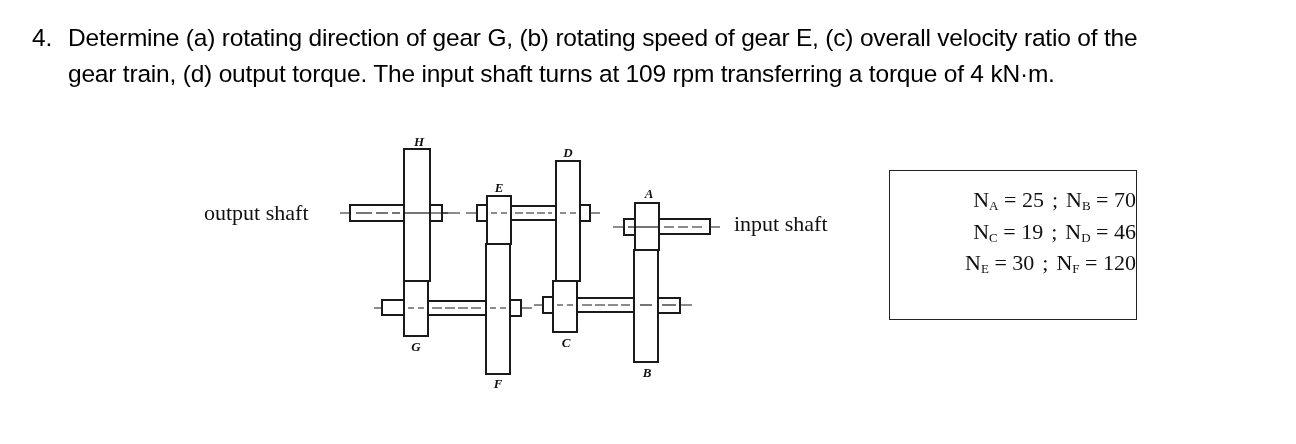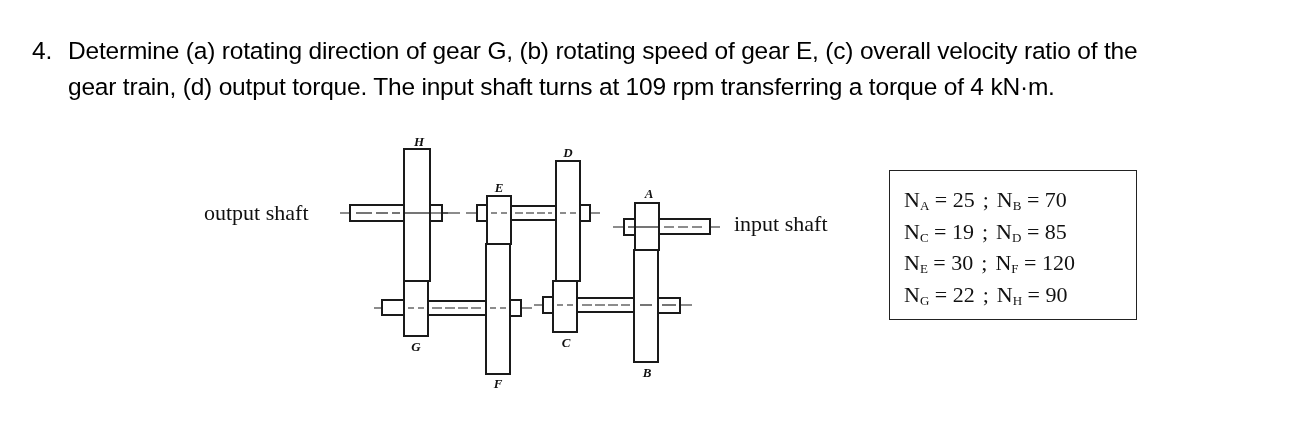--- a/index.html
+++ b/index.html
@@ -1,32 +1,33 @@
 <!DOCTYPE html>
 <html><head>
 <meta charset="utf-8">
 <style>
   html, body { margin: 0; padding: 0; background: #ffffff; }
   body { width: 1296px; height: 444px; position: relative; overflow: hidden; }
   .question {
     position: absolute; left: 32px; top: 20px; width: 1250px;
     font-family: "Liberation Sans", sans-serif; font-size: 24.5px; line-height: 36px;
-    color: #000; letter-spacing: -0.2px; margin-top: 13px;
+    color: #000; letter-spacing: -0.2px;
   }
   .question .num { display: inline-block; width: 36px; }
   .question .line2 { padding-left: 36px; }
   .diagram { position: absolute; left: 0; top: 0; width: 1296px; height: 444px; }
   .diagram text { font-family: "Liberation Serif", serif; }
   .gear-label { font-style: italic; font-weight: bold; font-size: 13px; }
   .shaft-label { font-size: 22px; }
   .table-box {
     position: absolute; left: 889px; top: 170px; width: 248px; height: 150px;
     border: 1.6px solid #222; box-sizing: border-box;
     font-family: "Liberation Serif", serif; font-size: 22px; color: #111;
     padding: 13px 0 0 14px;
+    text-align: right;
   }
   .table-row { height: 31.5px; line-height: 31.5px; white-space: nowrap; }
   .table-row sub { font-size: 13px; vertical-align: -3px; }
   .table-row .sep { margin: 0 8px; }
 </style>
 </head>
 <body>
 
 <div class="question">
   <div><span class="num">4.</span><span>Determine (a) rotating direction of gear G, (b) rotating speed of gear E, (c) overall velocity ratio of the</span></div>
@@ -109,21 +110,18 @@
 
   <text class="shaft-label" x="204" y="220" fill="#111">output shaft</text>
   <text class="shaft-label" x="734" y="231" fill="#111">input shaft</text>
 </svg>
 
 <div class="table-box">
   <div class="table-row">
     <span>N</span><sub>A</sub> <span>= 25</span><span class="sep">;</span><span>N</span><sub>B</sub> <span>= 70</span>
   </div>
   <div class="table-row">
-    <span>N</span><sub>C</sub> <span>= 19</span><span class="sep">;</span><span>N</span><sub>D</sub> <span>= 85</span>
+    <span>N</span><sub>C</sub> <span>= 19</span><span class="sep">;</span><span>N</span><sub>D</sub> <span>= 46</span>
   </div>
   <div class="table-row">
     <span>N</span><sub>E</sub> <span>= 30</span><span class="sep">;</span><span>N</span><sub>F</sub> <span>= 120</span>
   </div>
-  <div class="table-row">
-    <span>N</span><sub>G</sub> <span>= 22</span><span class="sep">;</span><span>N</span><sub>H</sub> <span>= 90</span>
-  </div>
 </div>
 
 </body></html>

